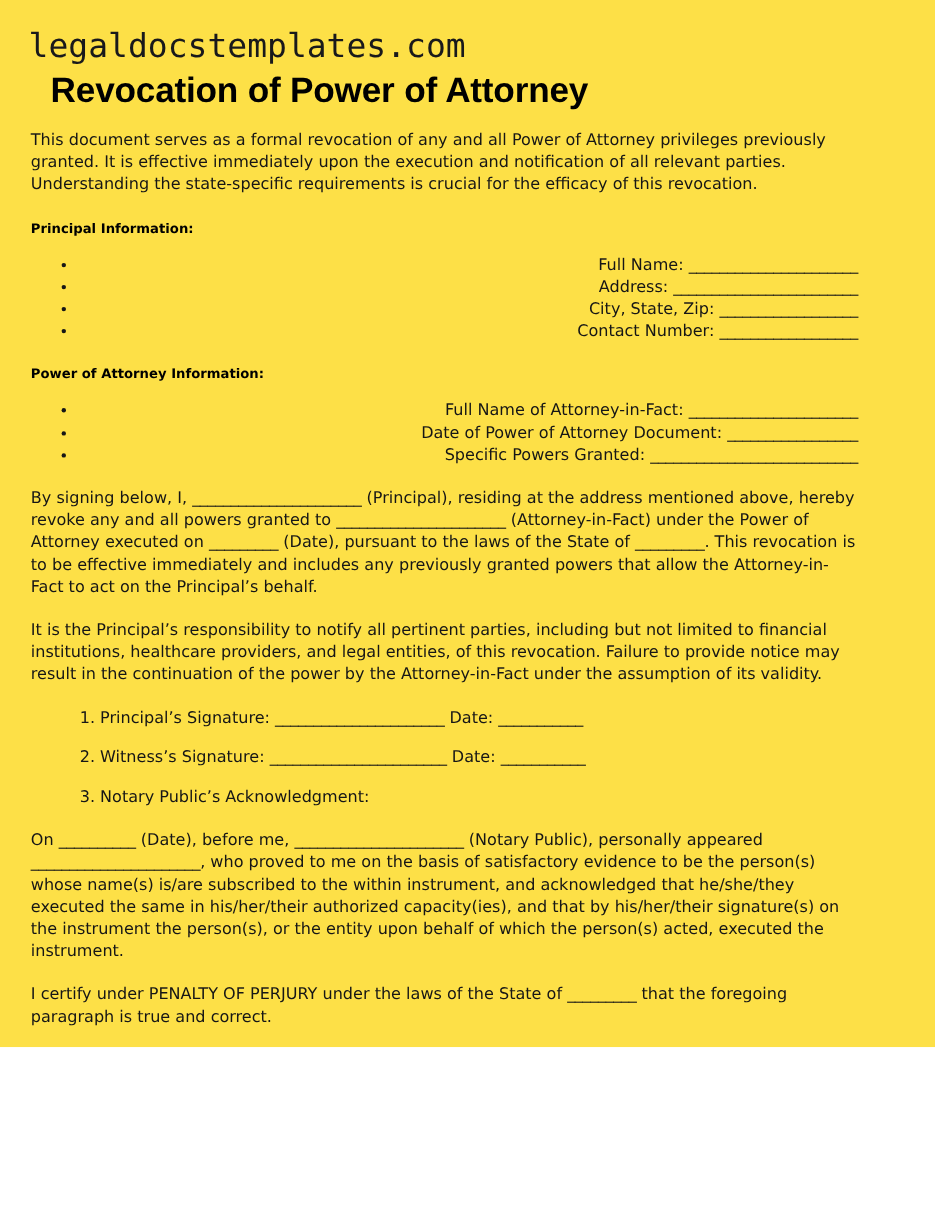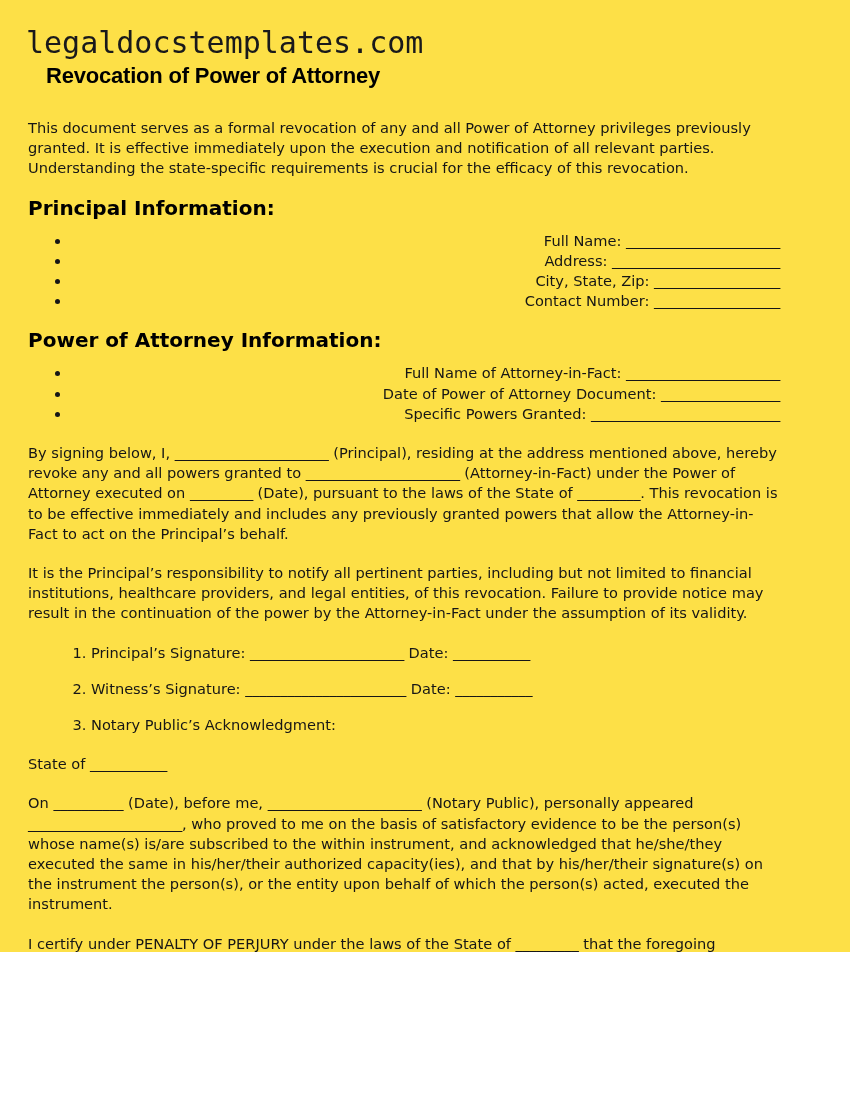--- a/index.html
+++ b/index.html
@@ -26,21 +26,21 @@
     color: #19191b;
     white-space: nowrap;
     line-height: 1;
   }
   .doc-title {
     position: absolute;
     left: 46px;
     top: 62px;
     font-family: "Liberation Sans", sans-serif;
     font-weight: bold;
-    font-size: 22px;
+    font-size: 32px;
     color: #000000;
     white-space: nowrap;
     line-height: 1.25;
     letter-spacing: -0.2px;
   }
   .content {
     position: absolute;
     left: 28px;
     top: 118px;
     width: 752px;
@@ -49,21 +49,21 @@
     line-height: 20.2px;
     color: #161616;
   }
   p.para {
     margin: 0 0 19px 0;
     text-align: left;
   }
   h2.section-heading {
     margin: 0 0 13px 0;
     font-family: "DejaVu Sans", sans-serif;
-    font-size: 20px;
+    font-size: 12px;
     font-weight: bold;
     color: #000000;
     line-height: 20px;
   }
   ul.field-list {
     margin: 0 0 19px 0;
     padding-left: 43px;
     list-style-type: disc;
   }
   ul.field-list li {
@@ -155,21 +155,20 @@
         <span>Witness’s Signature:</span>
         <span class="blank">_______________________</span>
         <span>Date:</span>
         <span class="blank">___________</span>
       </li>
       <li>
         <span>Notary Public’s Acknowledgment:</span>
       </li>
     </ol>
 
-    <p class="line-block"><span>State of </span><span class="blank">___________</span></p>
 
 
     <p class="para"><span>On </span><span class="blank">__________</span><span> (Date), before me, </span><span class="blank">______________________</span><span> (Notary Public), personally appeared </span><span class="blank">______________________</span><span>, who proved to me on the basis of satisfactory evidence to be the person(s) whose name(s) is/are subscribed to the within instrument, and acknowledged that he/she/they executed the same in his/her/their authorized capacity(ies), and that by his/her/their signature(s) on the instrument the person(s), or the entity upon behalf of which the person(s) acted, executed the instrument.</span></p>
 
     <p class="para"><span>I certify under PENALTY OF PERJURY under the laws of the State of </span><span class="blank">_________</span><span> that the foregoing paragraph is true and correct.</span></p>
 
   </div>
 </div>
 
 </body></html>

